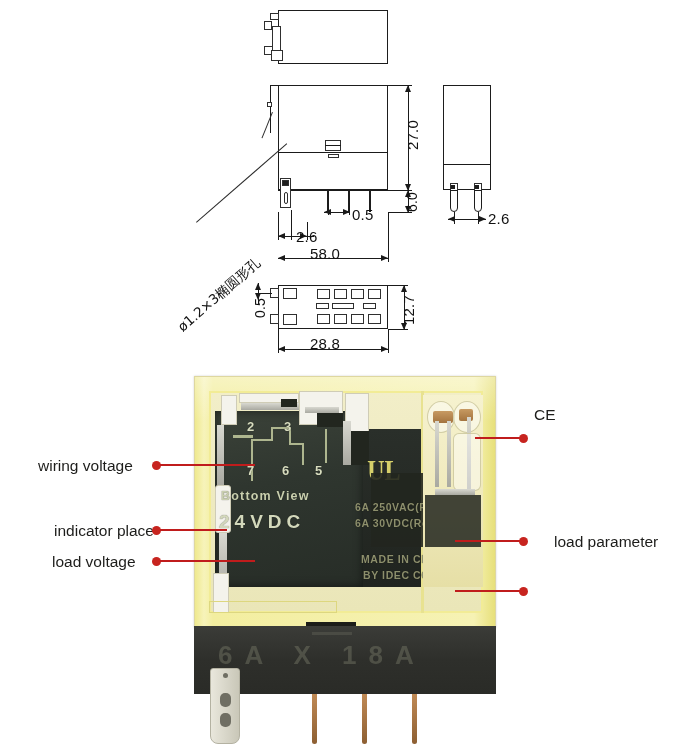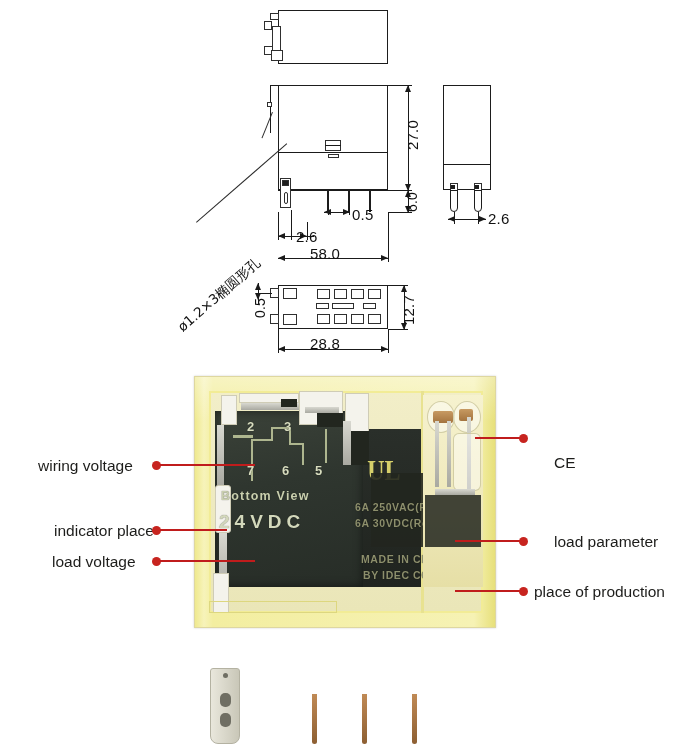--- a/index.html
+++ b/index.html
@@ -311,20 +311,25 @@
       <div class="metal" style="left:240px;top:44px;width:4px;height:66px;"></div>
       <div class="metal" style="left:252px;top:44px;width:4px;height:66px;"></div>
       <div class="metal" style="left:272px;top:40px;width:4px;height:72px;"></div>
       <div class="glassy" style="left:258px;top:56px;width:26px;height:56px;border-radius:6px;"></div>
       <div class="dark" style="left:230px;top:118px;width:56px;height:52px;opacity:.85;"></div>
       <div class="metal" style="left:240px;top:112px;width:40px;height:6px;"></div>
 
       <div style="position:absolute;left:14px;top:224px;width:128px;height:12px;border:1px solid #ddd77f;box-sizing:border-box;"></div>
     </div>
 
+    <div class="base">
+      <div class="base-ghost">6A X 18A</div>
+      <div style="position:absolute;left:112px;top:-4px;width:50px;height:4px;background:#1c1d19;"></div>
+      <div style="position:absolute;left:118px;top:6px;width:40px;height:3px;background:#4a4b44;"></div>
+    </div>
 
     <div class="bracket">
       <div class="slot" style="top:24px;height:14px;"></div>
       <div class="slot" style="top:44px;height:14px;"></div>
       <div style="position:absolute;left:12px;top:4px;width:5px;height:5px;background:#6f6e63;border-radius:50%;"></div>
     </div>
 
     <div class="lead" style="left:126px;top:326px;height:50px;"></div>
     <div class="lead" style="left:176px;top:326px;height:50px;"></div>
     <div class="lead" style="left:226px;top:326px;height:50px;"></div>
@@ -337,23 +342,22 @@
   <div class="anno-label" style="left:54px;top:522px;">indicator place</div>
   <div class="anno-dot" style="left:152px;top:526px;"></div>
   <div class="anno-line" style="left:160px;top:529px;width:67px;"></div>
 
   <div class="anno-label" style="left:52px;top:553px;">load voltage</div>
   <div class="anno-dot" style="left:152px;top:557px;"></div>
   <div class="anno-line" style="left:160px;top:560px;width:95px;"></div>
 
   <div class="anno-line" style="left:475px;top:437px;width:48px;"></div>
   <div class="anno-dot" style="left:519px;top:434px;"></div>
-  <div class="anno-label" style="left:534px;top:454px;margin-left:20px;">CE</div>
+  <div class="anno-label" style="left:534px;top:406px;">CE</div>
 
   <div class="anno-line" style="left:455px;top:540px;width:68px;"></div>
   <div class="anno-dot" style="left:519px;top:537px;"></div>
   <div class="anno-label" style="left:554px;top:533px;">load parameter</div>
 
   <div class="anno-line" style="left:455px;top:590px;width:68px;"></div>
   <div class="anno-dot" style="left:519px;top:587px;"></div>
-  <div class="anno-label" style="left:534px;top:583px;">place of production</div>
 
 </div>
 
 </body></html>

